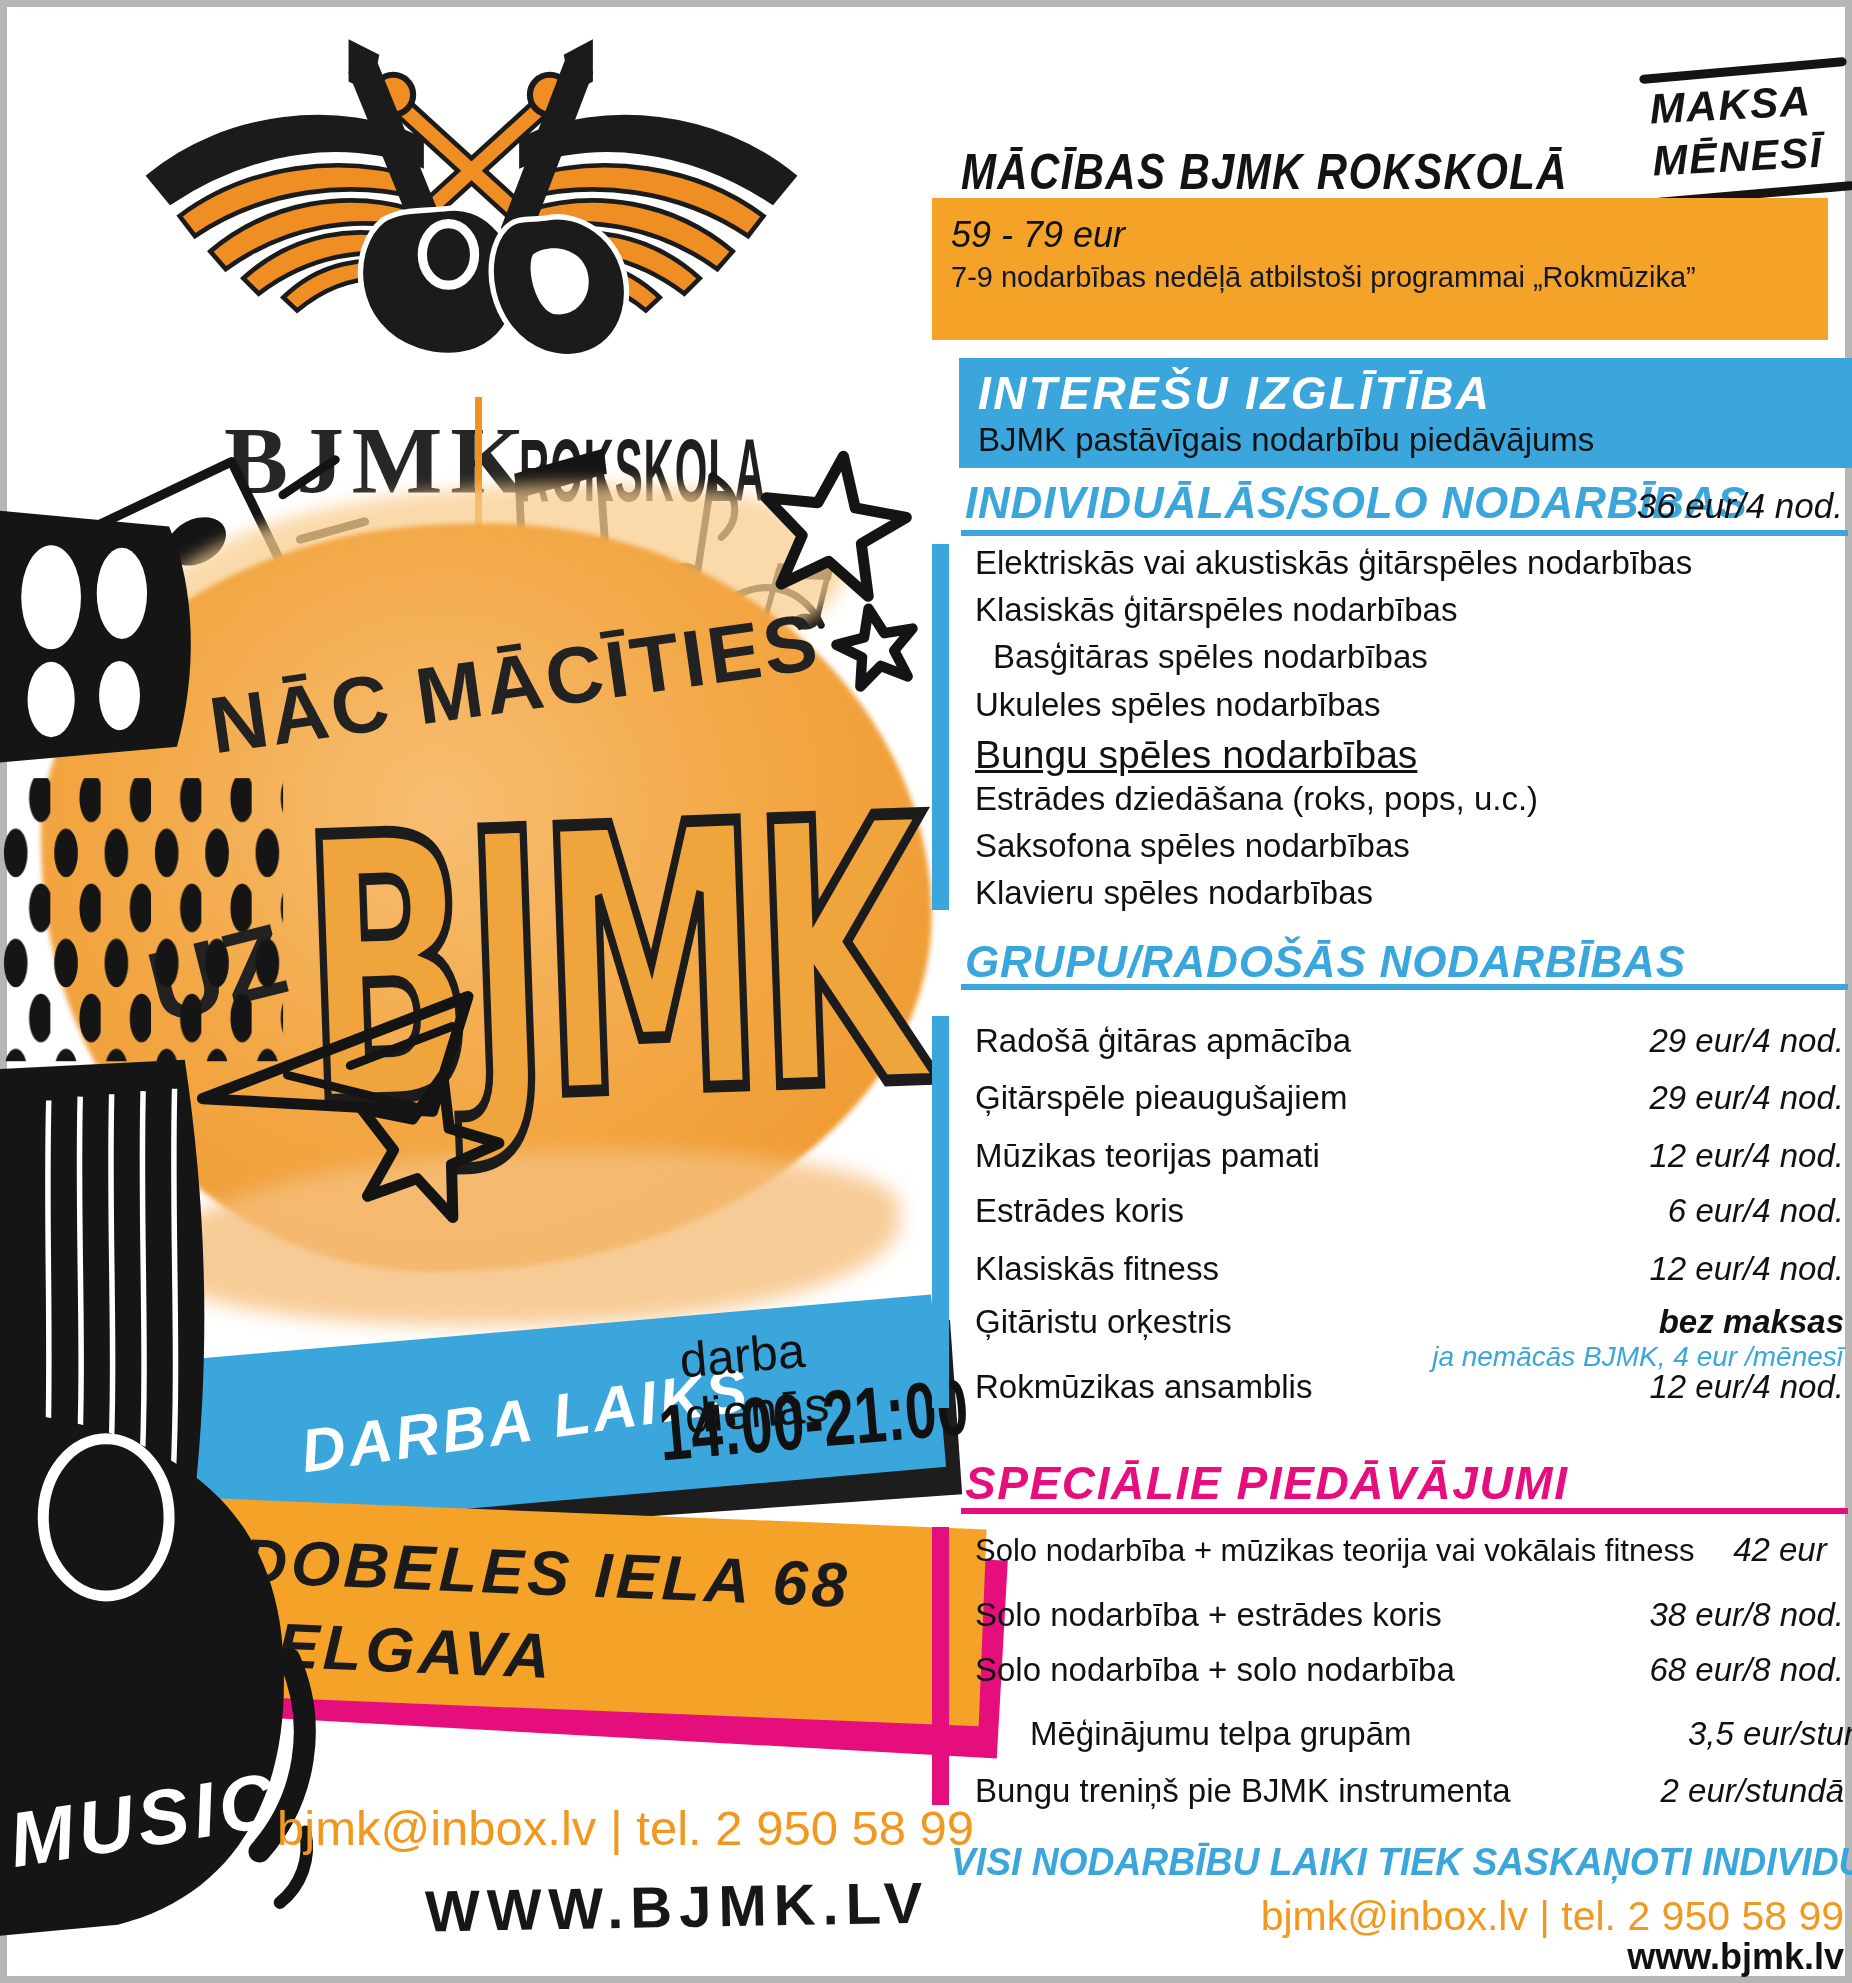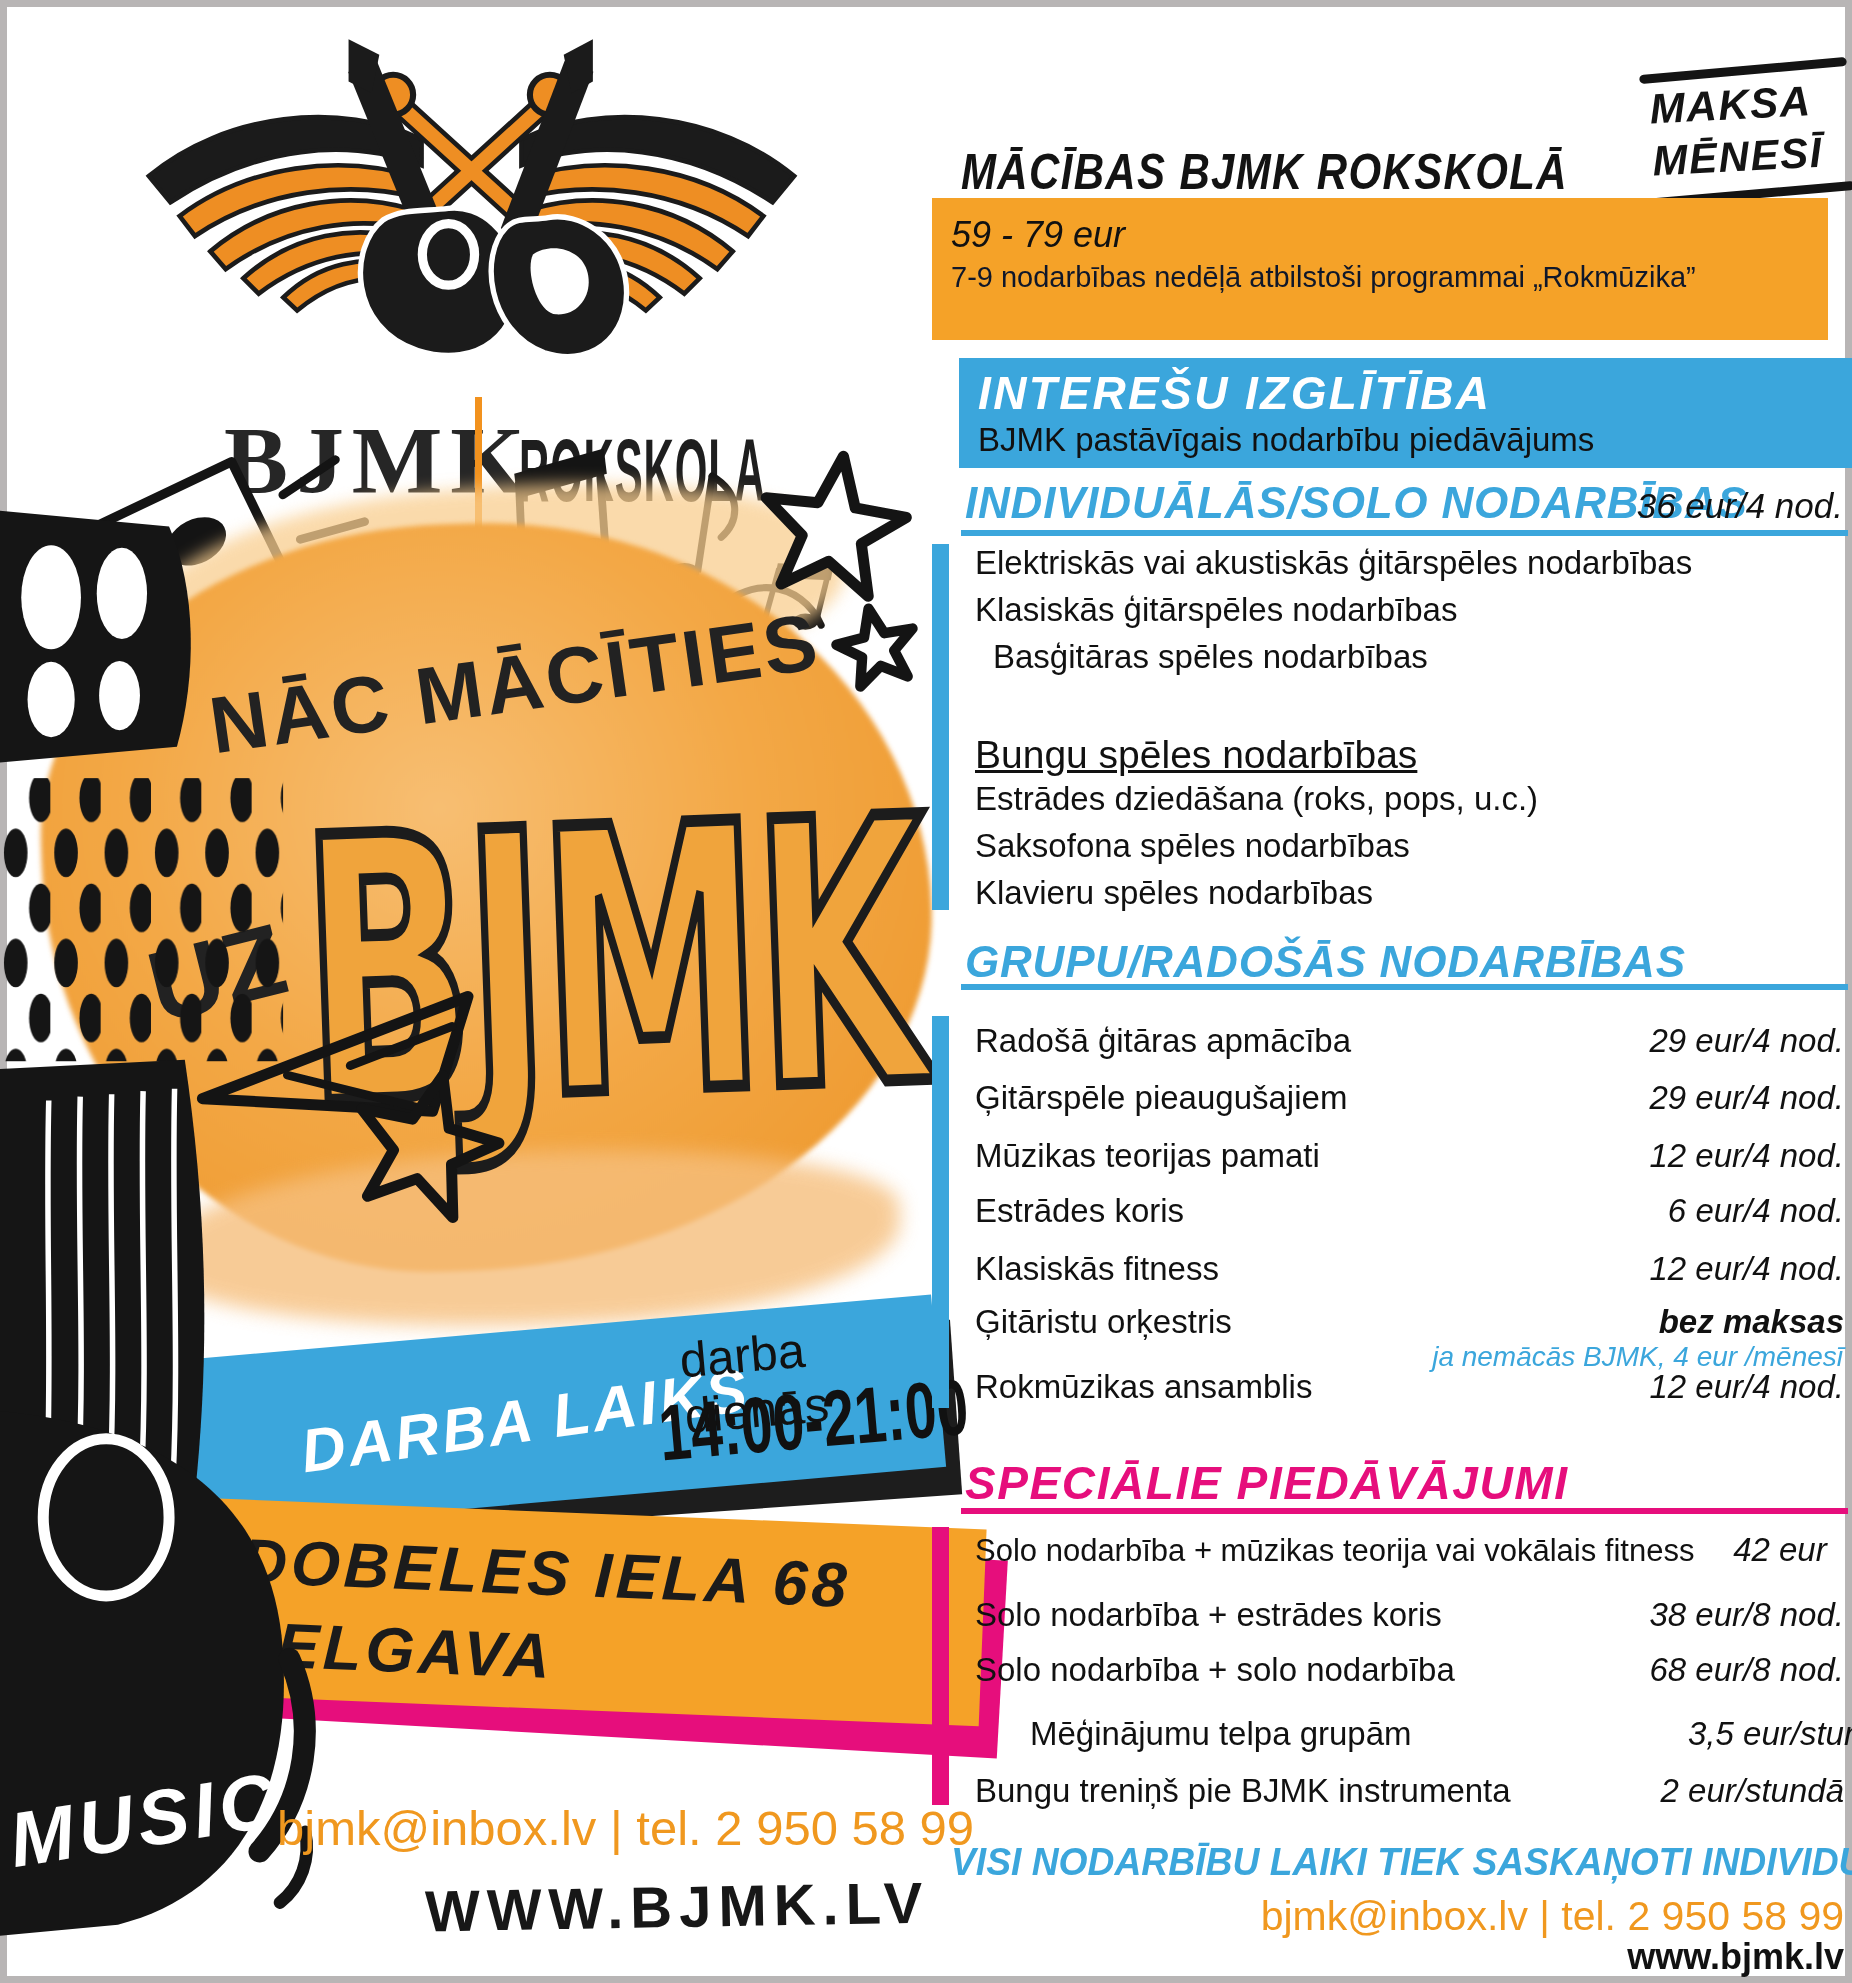--- a/index.html
+++ b/index.html
@@ -209,20 +209,21 @@
   </div>
 
   <div class="abs brush nowrap" style="left:965px;top:478px;font-size:44px;color:#3BA6DC;letter-spacing:0.8px;">INDIVIDUĀLĀS/SOLO NODARBĪBAS</div>
   <div class="abs price right-align" style="left:1619px;top:486px;width:224px;font-size:35px;">36 eur/4 nod.</div>
   <div class="abs rule" style="left:961px;top:530px;width:887px;background:#3BA6DC;"></div>
 
   <div class="abs bar" style="left:932px;top:544px;height:366px;background:#3BA6DC;"></div>
   <div class="abs body-txt nowrap" style="left:975px;top:544px;font-size:33px;">Elektriskās vai akustiskās ģitārspēles nodarbības</div>
   <div class="abs body-txt nowrap" style="left:975px;top:591px;font-size:33px;">Klasiskās ģitārspēles nodarbības</div>
   <div class="abs body-txt nowrap" style="left:975px;top:638px;font-size:33px;margin-left:18px;">Basģitāras spēles nodarbības</div>
+  <div class="abs body-txt nowrap" style="left:975px;top:686px;font-size:33px;">Ukuleles spēles nodarbības</div>
   <div class="abs body-txt nowrap" style="left:975px;top:733px;font-size:39px;text-decoration:underline;">Bungu spēles nodarbības</div>
   <div class="abs body-txt nowrap" style="left:975px;top:780px;font-size:33px;">Estrādes dziedāšana (roks, pops, u.c.)</div>
   <div class="abs body-txt nowrap" style="left:975px;top:827px;font-size:33px;">Saksofona spēles nodarbības</div>
   <div class="abs body-txt nowrap" style="left:975px;top:874px;font-size:33px;">Klavieru spēles nodarbības</div>
 
   <div class="abs brush nowrap" style="left:965px;top:937px;font-size:44px;color:#3BA6DC;letter-spacing:0.8px;">GRUPU/RADOŠĀS NODARBĪBAS</div>
   <div class="abs rule" style="left:961px;top:984px;width:887px;background:#3BA6DC;"></div>
 
   <div class="abs bar" style="left:932px;top:1016px;height:392px;background:#3BA6DC;"></div>
   <div class="abs row" style="left:975px;top:1022px;width:869px;gap:13px;">

